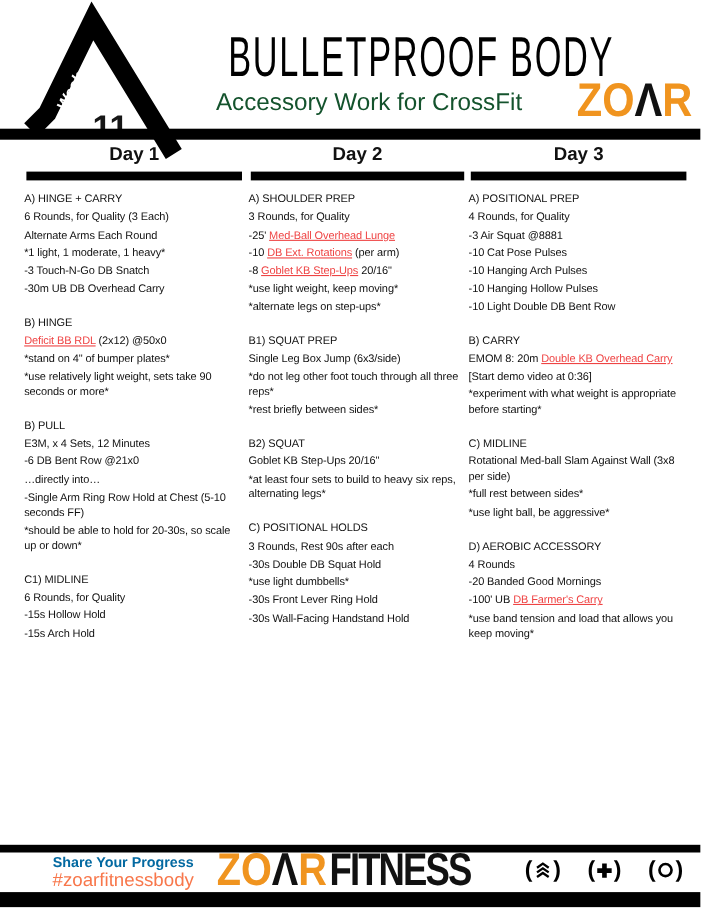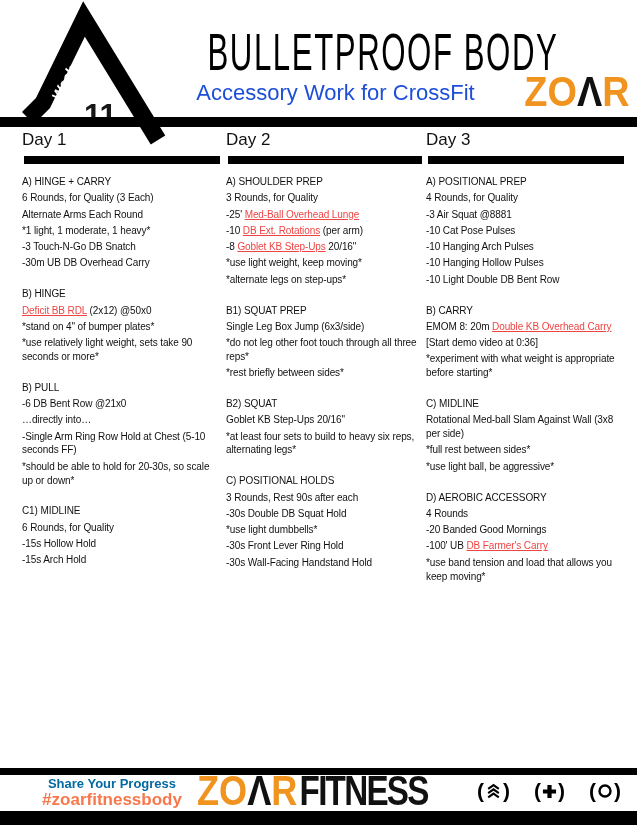--- a/index.html
+++ b/index.html
@@ -5,44 +5,44 @@
   html,body{margin:0;padding:0;background:#fff;}
   .page{position:relative;width:637px;height:825px;background:#fff;overflow:hidden;
         font-family:"Liberation Sans",sans-serif;color:#111;}
 
   
   .week-badge{position:absolute;left:26px;top:12px;width:142px;height:126px;}
   .page-title-wrap{position:absolute;left:158px;top:24px;width:355px;text-align:center;}
   .page-title{display:inline-block;font-size:40px;font-weight:400;letter-spacing:2px;
               transform:scale(0.78,1.28);transform-origin:center top;color:#000;white-space:nowrap;}
   .page-subtitle{position:absolute;left:158px;top:80px;width:355px;text-align:center;
-                 font-size:22px;color:#1d4ed8;}
+                 font-size:22px;color:#14532d;}
   .brand-logo{position:absolute;right:8px;top:70px;font-size:43px;font-weight:700;
               transform:scaleX(0.88);transform-origin:right center;white-space:nowrap;line-height:1;}
   .orange{color:#F0941F;}
   .caret-black{color:#111;}
   .header-rule{position:absolute;left:0;top:117px;width:637px;height:10px;background:#000;}
 
   
   .day-col{position:absolute;top:130px;}
   .day-col.c1{left:22px;width:200px;}
   .day-col.c2{left:226px;width:198px;}
   .day-col.c3{left:426px;width:200px;}
-  .day-title{margin:0 0 6px;font-size:17px;font-weight:400;line-height:20px;}
+  .day-title{margin:0 0 6px;text-align:center;font-size:17px;font-weight:700;line-height:20px;}
   .day-bar{height:8px;background:#000;margin:0 2px 11px 2px;}
   .sec{margin-bottom:17px;}
   .sec p{margin:0 0 2.5px;font-size:10px;line-height:1.38;letter-spacing:-0.1px;}
   a.wlink{color:#ef4444;text-decoration:underline;cursor:pointer;}
 
   
   .footer-rule-top{position:absolute;left:0;top:768px;width:637px;height:7px;background:#000;}
   .footer-rule-bottom{position:absolute;left:0;top:811px;width:637px;height:14px;background:#000;}
   .share-block{position:absolute;left:22px;top:777px;width:180px;text-align:center;line-height:1.1;}
   .share-label{font-size:13px;font-weight:700;color:#0369a1;display:block;}
-  .hashtag{font-size:17px;font-weight:700;color:#F8774B;display:block;}
+  .hashtag{font-size:17px;font-weight:400;color:#F8774B;display:block;}
   .footer-logo{position:absolute;left:197px;top:770px;font-size:38px;font-weight:700;
                line-height:1;white-space:nowrap;transform:scale(0.95,1.1);transform-origin:left top;}
   .footer-logo .fitness{color:#111;letter-spacing:-2px;margin-left:2px;
                display:inline-block;transform:scaleX(0.92);transform-origin:left center;}
   .footer-icons{position:absolute;right:16px;top:779px;display:flex;gap:24px;align-items:center;}
   .f-icon{display:flex;align-items:center;font-size:21px;font-weight:700;color:#000;gap:1px;}
   .f-icon svg{display:block;}
 </style>
 </head>
 <body>
@@ -78,20 +78,21 @@
         <p><span>-30m UB DB Overhead Carry</span></p>
       </div>
       <div class="sec">
         <p><span>B) HINGE</span></p>
         <p><a class="wlink">Deficit BB RDL</a><span> (2x12) @50x0</span></p>
         <p><span>*stand on 4" of bumper plates*</span></p>
         <p><span>*use relatively light weight, sets take 90 seconds or more*</span></p>
       </div>
       <div class="sec">
         <p><span>B) PULL</span></p>
+        <p><span>E3M, x 4 Sets, 12 Minutes</span></p>
         <p><span>-6 DB Bent Row @21x0</span></p>
         <p><span>…directly into…</span></p>
         <p><span>-Single Arm Ring Row Hold at Chest (5-10 seconds FF)</span></p>
         <p><span>*should be able to hold for 20-30s, so scale up or down*</span></p>
       </div>
       <div class="sec">
         <p><span>C1) MIDLINE</span></p>
         <p><span>6 Rounds, for Quality</span></p>
         <p><span>-15s Hollow Hold</span></p>
         <p><span>-15s Arch Hold</span></p>

